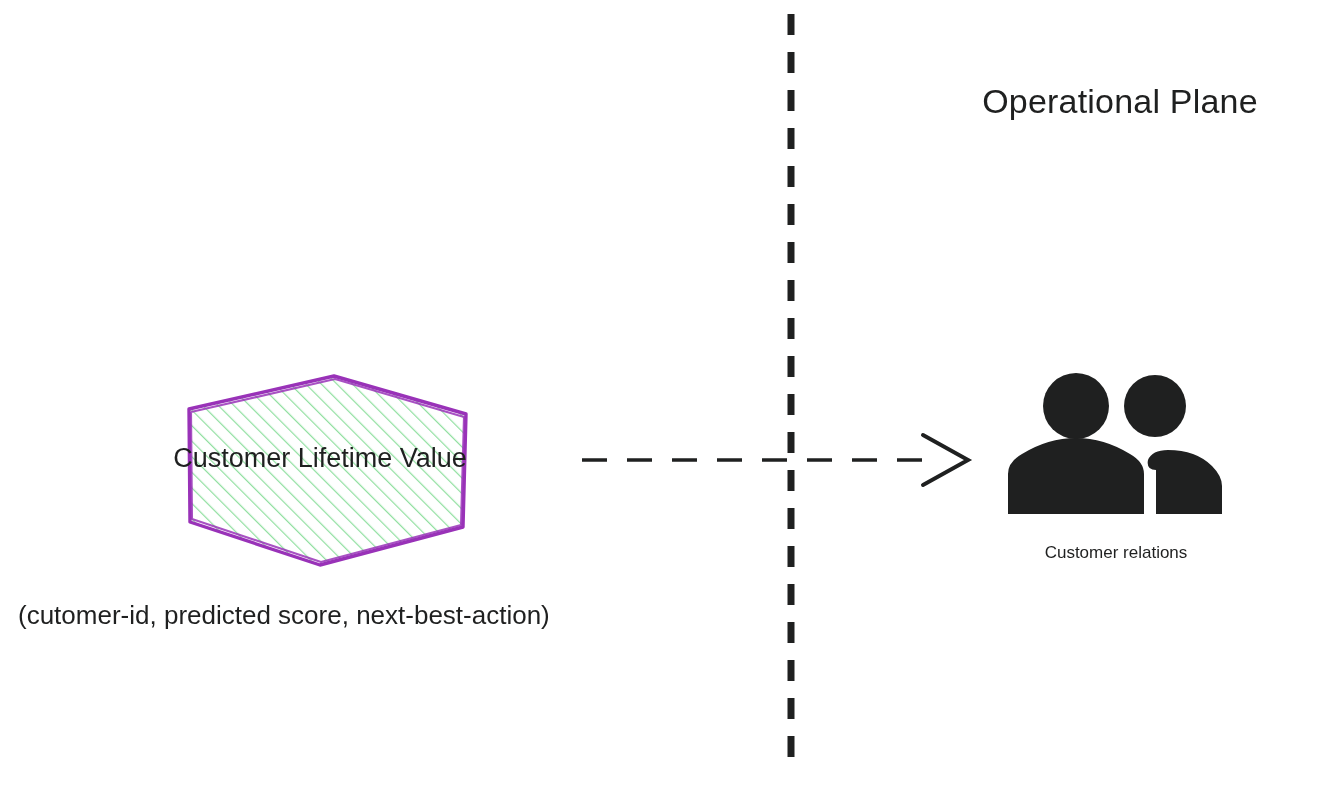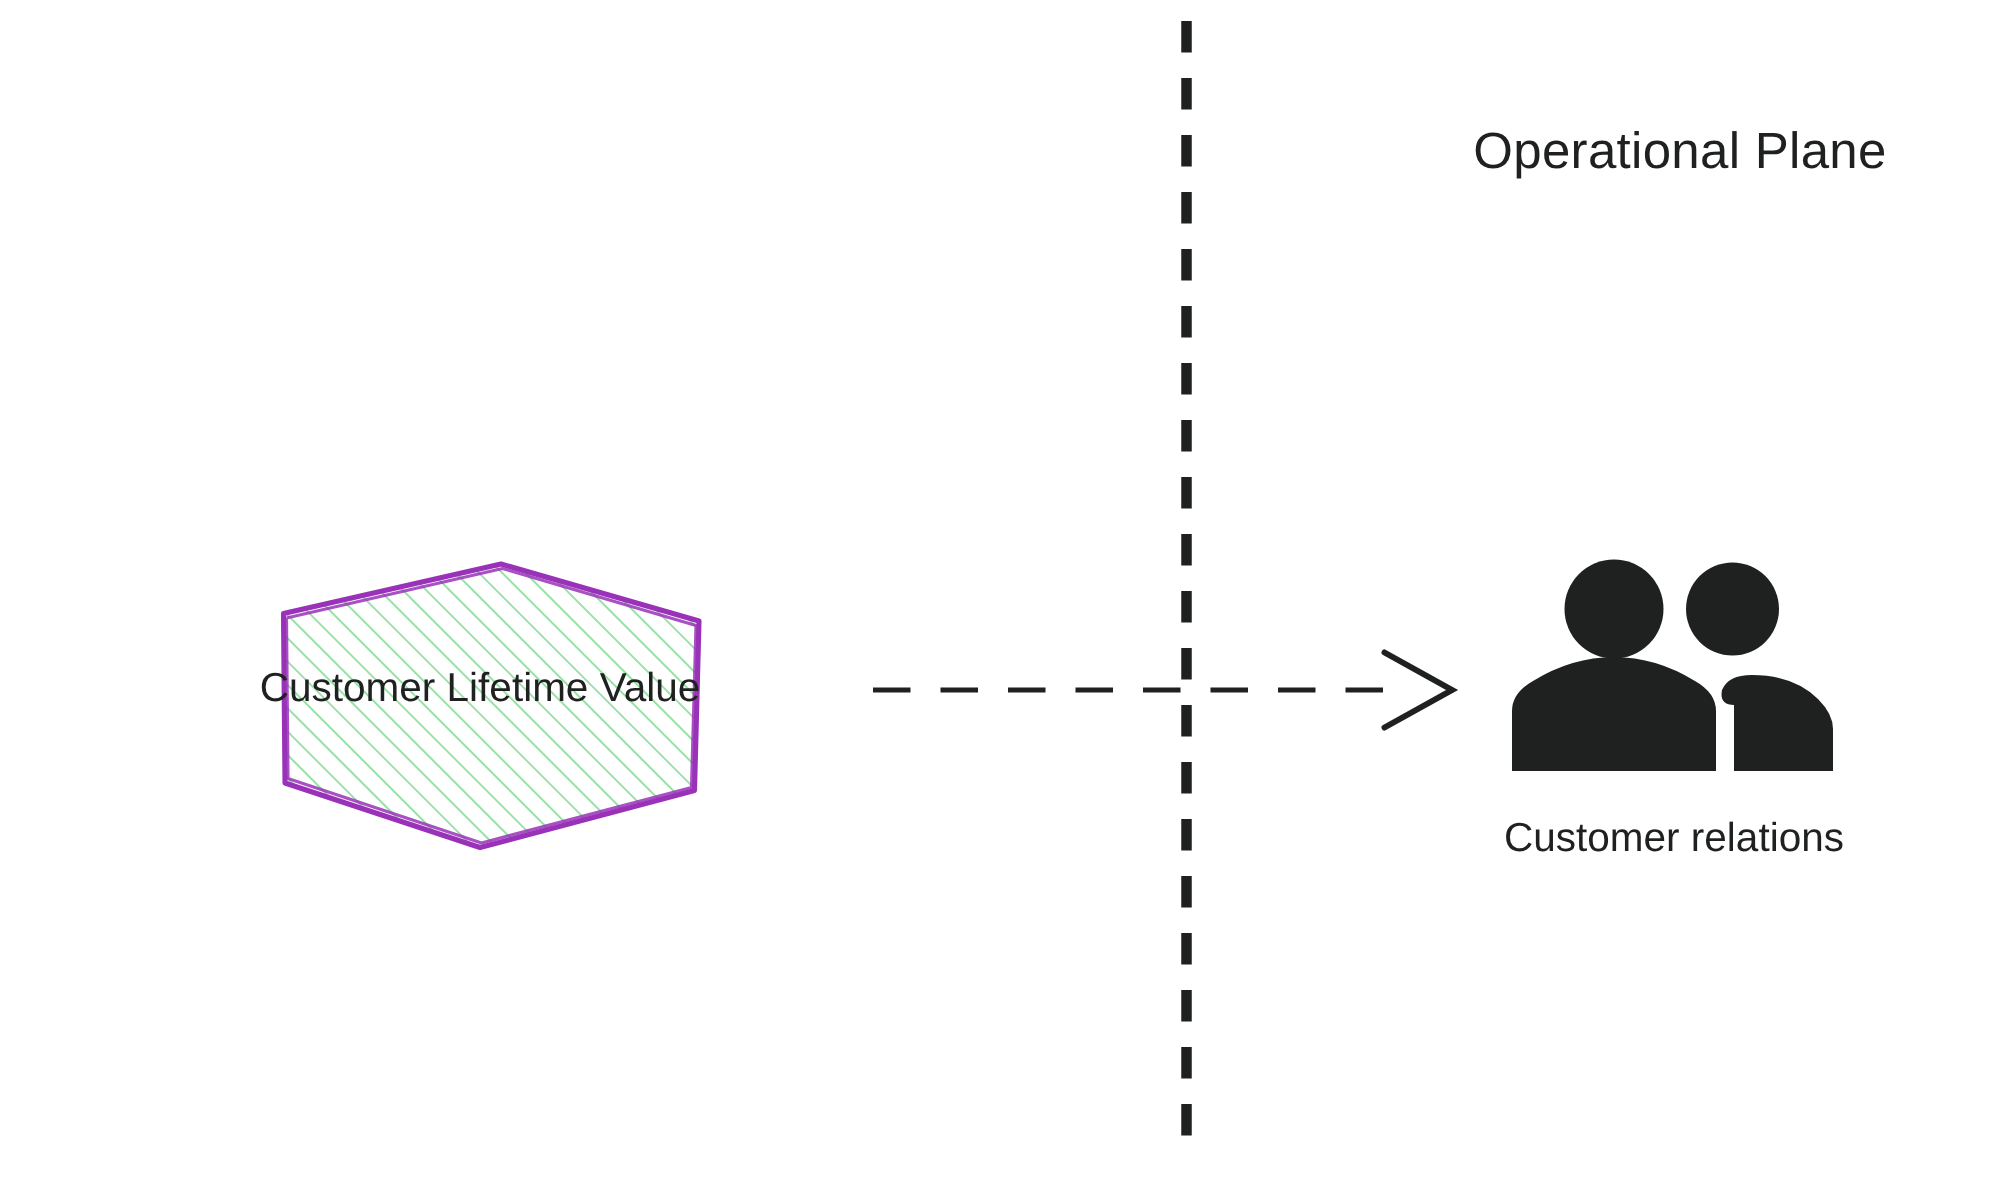--- a/index.html
+++ b/index.html
@@ -100,21 +100,21 @@
     height: 152px;
   }
   #customer-relations-node svg { display: block; }
 
   #customer-relations-label {
     position: absolute;
     left: 940px;
     top: 543px;
     width: 352px;
     text-align: center;
-    font-size: 27px;
+    font-size: 17px;
     font-weight: 400;
     color: #1f2020;
     white-space: nowrap;
   }
 </style>
 </head>
 <body>
 
 <div id="canvas">
 
@@ -138,20 +138,21 @@
 
       <polygon points="7,39 152,6 284,44 281,157 138,195 8,152" fill="url(#greenHatch)" stroke="none"></polygon>
 
       <polygon points="7,39 152,6 284,44 281,157 138,195 8,152" fill="none" stroke="#9932b8" stroke-width="3.4" stroke-linejoin="round"></polygon>
       <polyline points="9,42 153,9 282,47 279,155 139,192 10,149 9,42" fill="none" stroke="#9932b8" stroke-width="2.1" stroke-linejoin="round" opacity="0.85"></polyline>
     </svg>
   </div>
 
   <div id="clv-label">Customer Lifetime Value</div>
 
+  <div id="clv-schema-caption">(cutomer-id, predicted score, next-best-action)</div>
 
   <div id="flow-arrow">
     <svg width="392" height="56" viewBox="0 0 392 56">
       <line x1="2" y1="28" x2="352" y2="28" stroke="#1f2020" stroke-width="3.4" stroke-dasharray="25 20" stroke-linecap="butt"></line>
       <polyline points="343,3 388,28 343,53" fill="none" stroke="#1f2020" stroke-width="4" stroke-linecap="round" stroke-linejoin="miter"></polyline>
     </svg>
   </div>
 
   <div id="customer-relations-node">
     <svg width="232" height="152" viewBox="0 0 232 152">

